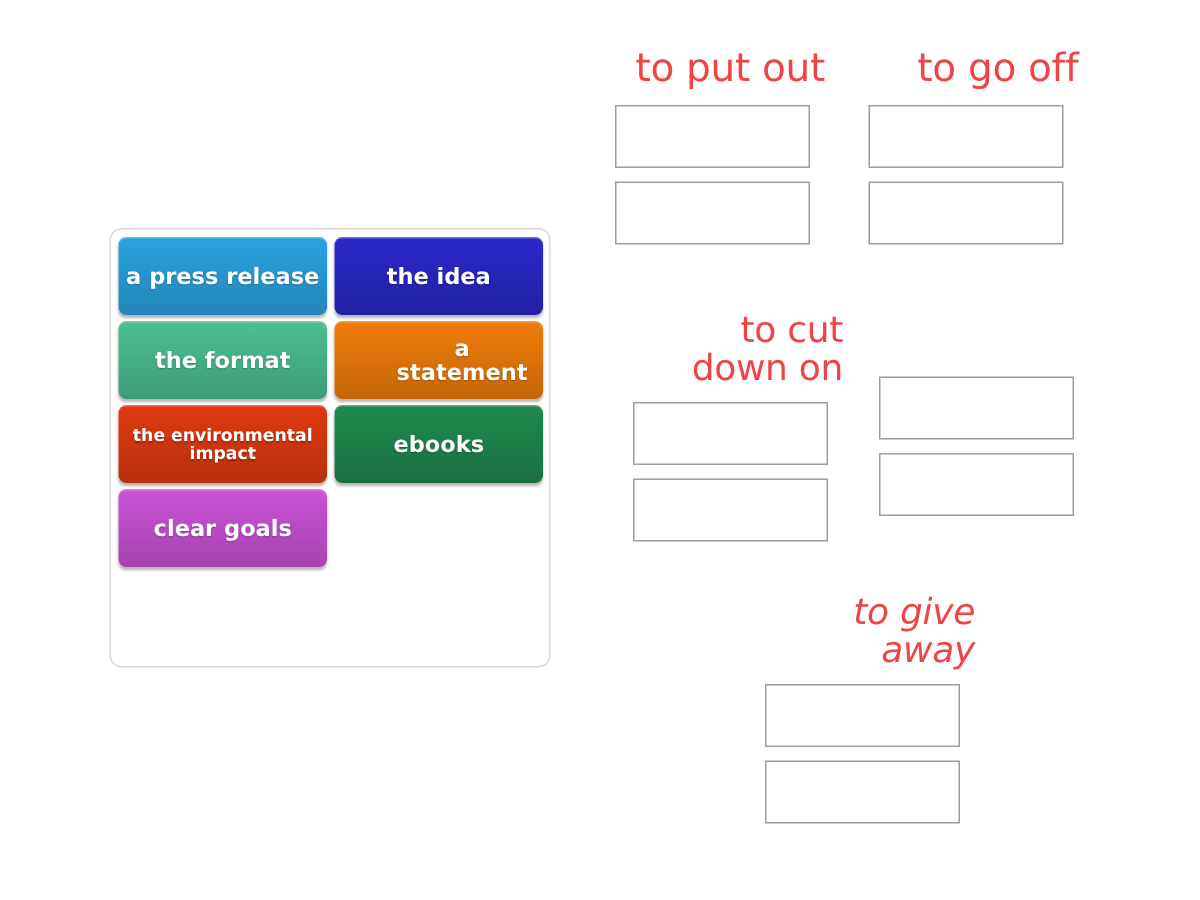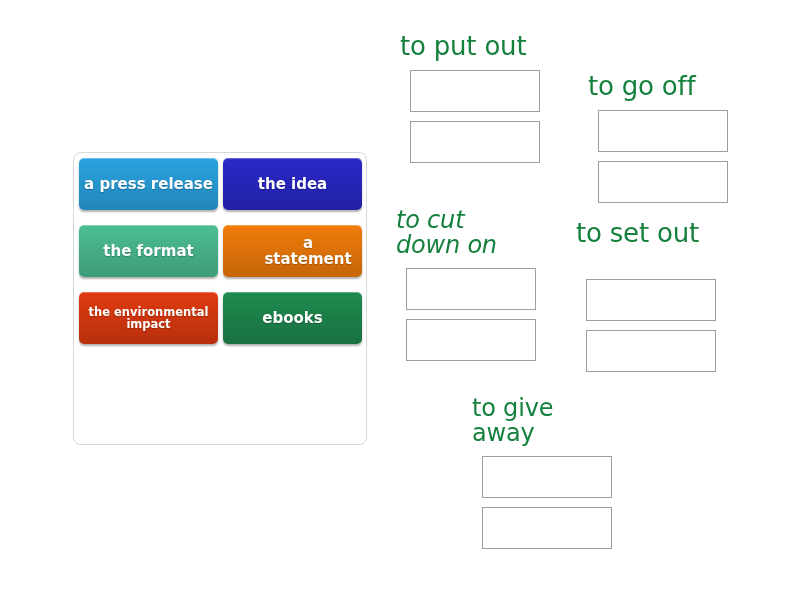--- a/index.html
+++ b/index.html
@@ -26,21 +26,21 @@
     box-sizing: border-box;
     border: 1px solid #d8d8d8;
     border-radius: 8px;
     background: #ffffff;
     padding: 5px;
   }
   #tile-grid {
     display: grid;
     grid-template-columns: 139px 139px;
     grid-template-rows: repeat(5, 52px);
-    gap: 15px 5px;
+    gap: 4px 5px;
     width: 283px;
   }
   .tile {
     position: relative;
     border-radius: 5px;
     display: flex;
     align-items: center;
     justify-content: center;
     text-align: center;
     color: #ffffff;
@@ -57,22 +57,22 @@
   }
   .tile.small-text { font-size: 11.5px; }
 
   
   .cat-group {
     position: absolute;
   }
   .cat-header {
     font-size: 26px;
     font-weight: 400;
-    color: #15803d;
-    text-align: left;
+    color: #ef4444;
+    text-align: right;
     line-height: 1.06;
     letter-spacing: -0.2px;
     white-space: pre-line;
   }
   .cat-header.two-line { font-size: 24px; }
   .drop-box {
     width: 130px;
     height: 42px;
     box-sizing: border-box;
     border: 1px solid #9e9e9e;
@@ -85,56 +85,56 @@
 <body>
 
 <div id="tile-bank">
   <div id="tile-grid">
       <div class="tile" style="background: linear-gradient(rgb(41, 163, 224) 0%, rgb(34, 134, 184) 100%);">a press release</div>
       <div class="tile" style="background: linear-gradient(rgb(42, 40, 200) 0%, rgb(34, 33, 164) 100%);">the idea</div>
       <div class="tile" style="background: linear-gradient(rgb(76, 190, 146) 0%, rgb(62, 156, 120) 100%);">the format</div>
       <div class="tile" style="background: linear-gradient(rgb(240, 124, 10) 0%, rgb(197, 102, 8) 100%); padding-left: 36px;">a statement</div>
       <div class="tile small-text" style="background: linear-gradient(rgb(224, 58, 16) 0%, rgb(184, 48, 13) 100%);">the environmental impact</div>
       <div class="tile" style="background: linear-gradient(rgb(30, 138, 78) 0%, rgb(25, 113, 64) 100%);">ebooks</div>
+      <div class="tile" style="background: linear-gradient(rgb(203, 82, 216) 0%, rgb(166, 67, 177) 100%);">clear goals</div>
     </div>
 </div>
 
 <div class="cat-group" style="left:400px; top:33px; width:150px;">
   <div class="cat-header">to put out</div>
   <div class="boxes-wrap">
     <div class="drop-box"></div>
     <div class="drop-box"></div>
   </div>
 </div>
 
-<div class="cat-group" style="left:588px; top:33px; width:150px;margin-top:40px;">
+<div class="cat-group" style="left:569px; top:33px; width:150px;">
   <div class="cat-header">to go off</div>
   <div class="boxes-wrap">
     <div class="drop-box"></div>
     <div class="drop-box"></div>
   </div>
 </div>
 
-<div class="cat-group" style="left:396px; top:208px; width:150px;font-style:italic;">
+<div class="cat-group" style="left:412px; top:208px; width:150px;">
   <div class="cat-header two-line">to cut
 down on</div>
   <div class="boxes-wrap">
     <div class="drop-box"></div>
     <div class="drop-box"></div>
   </div>
 </div>
 
 <div class="cat-group" style="left:576px; top:220px; width:150px;">
-  <div class="cat-header">to set out</div>
   <div class="boxes-wrap" style="margin-top:22px;">
     <div class="drop-box"></div>
     <div class="drop-box"></div>
   </div>
 </div>
 
-<div class="cat-group" style="left:472px; top:396px; width:150px;">
+<div class="cat-group" style="left:500px; top:396px; width:150px;font-style:italic;">
   <div class="cat-header two-line">to give
 away</div>
   <div class="boxes-wrap">
     <div class="drop-box"></div>
     <div class="drop-box"></div>
   </div>
 </div>
 
 </body></html>

